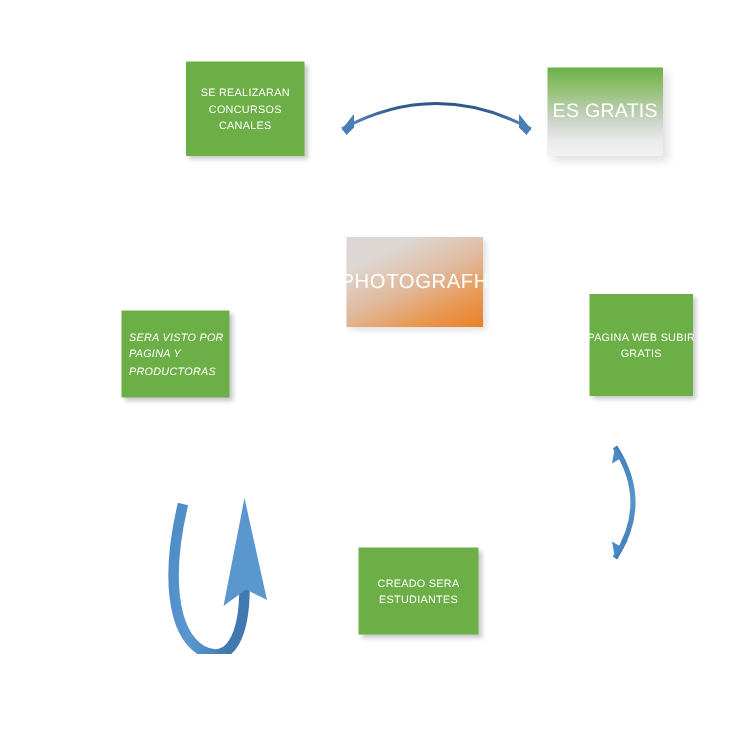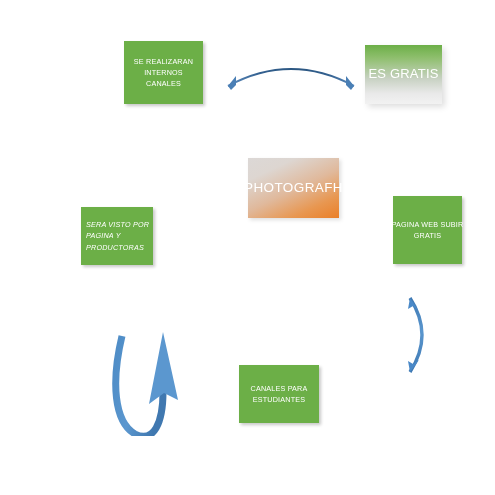--- a/index.html
+++ b/index.html
@@ -57,21 +57,21 @@
     width: 77px;
     height: 59px;
     background: linear-gradient(to bottom, #6CAF47 0%, #8fbf6e 22%, #c9d2c4 58%, #e9e9e9 82%, #f2f2f2 100%);
     box-shadow: 3px 3px 6px rgba(0,0,0,0.13);
     font-size: 13px;
     color: #ffffff;
   }
 
   
   #node-photografh {
-    left: 224px;
+    left: 207px;
     top: 158px;
     width: 91px;
     height: 60px;
     background: linear-gradient(155deg, #dcd8d6 0%, #ddd6d1 22%, #e0b99c 52%, #e89751 78%, #ea7f28 100%);
     box-shadow: 2px 2px 4px rgba(0,0,0,0.13);
     font-size: 13.5px;
     letter-spacing: 0.4px;
     color: #ffffff;
   }
 
@@ -113,21 +113,21 @@
   #arrow-right-svg { left: 370px; top: 288px; width: 58px;  height: 95px; }
   #arrow-uturn-svg { left: 80px;  top: 330px; width: 90px;  height: 120px; }
 </style>
 </head>
 <body>
 
 <div id="canvas">
 
   <div id="node-concursos" class="node green-solid">
     <span class="line">SE REALIZARAN</span>
-    <span class="line">INTERNOS</span>
+    <span class="line">CONCURSOS</span>
     <span class="line">CANALES</span>
   </div>
 
   <div id="node-gratis" class="node">
     <span class="line">ES GRATIS</span>
   </div>
 
   <div id="node-photografh" class="node">
     <span class="line">PHOTOGRAFH</span>
   </div>
@@ -137,21 +137,21 @@
     <span class="line">PAGINA Y</span>
     <span class="line">PRODUCTORAS</span>
   </div>
 
   <div id="node-paginaweb" class="node green-solid">
     <span class="line">PAGINA WEB SUBIR</span>
     <span class="line">GRATIS</span>
   </div>
 
   <div id="node-estudiantes" class="node green-solid">
-    <span class="line">CANALES PARA</span>
+    <span class="line">CREADO SERA</span>
     <span class="line">ESTUDIANTES</span>
   </div>
 
   <svg id="arrow-top-svg" class="arrow-svg" viewBox="0 0 150 50">
     <defs>
       <linearGradient id="gradTop" x1="0" y1="0" x2="1" y2="0">
         <stop offset="0%" stop-color="#5C8BBE"></stop>
         <stop offset="25%" stop-color="#33608F"></stop>
         <stop offset="55%" stop-color="#2B5681"></stop>
         <stop offset="80%" stop-color="#33608F"></stop>

